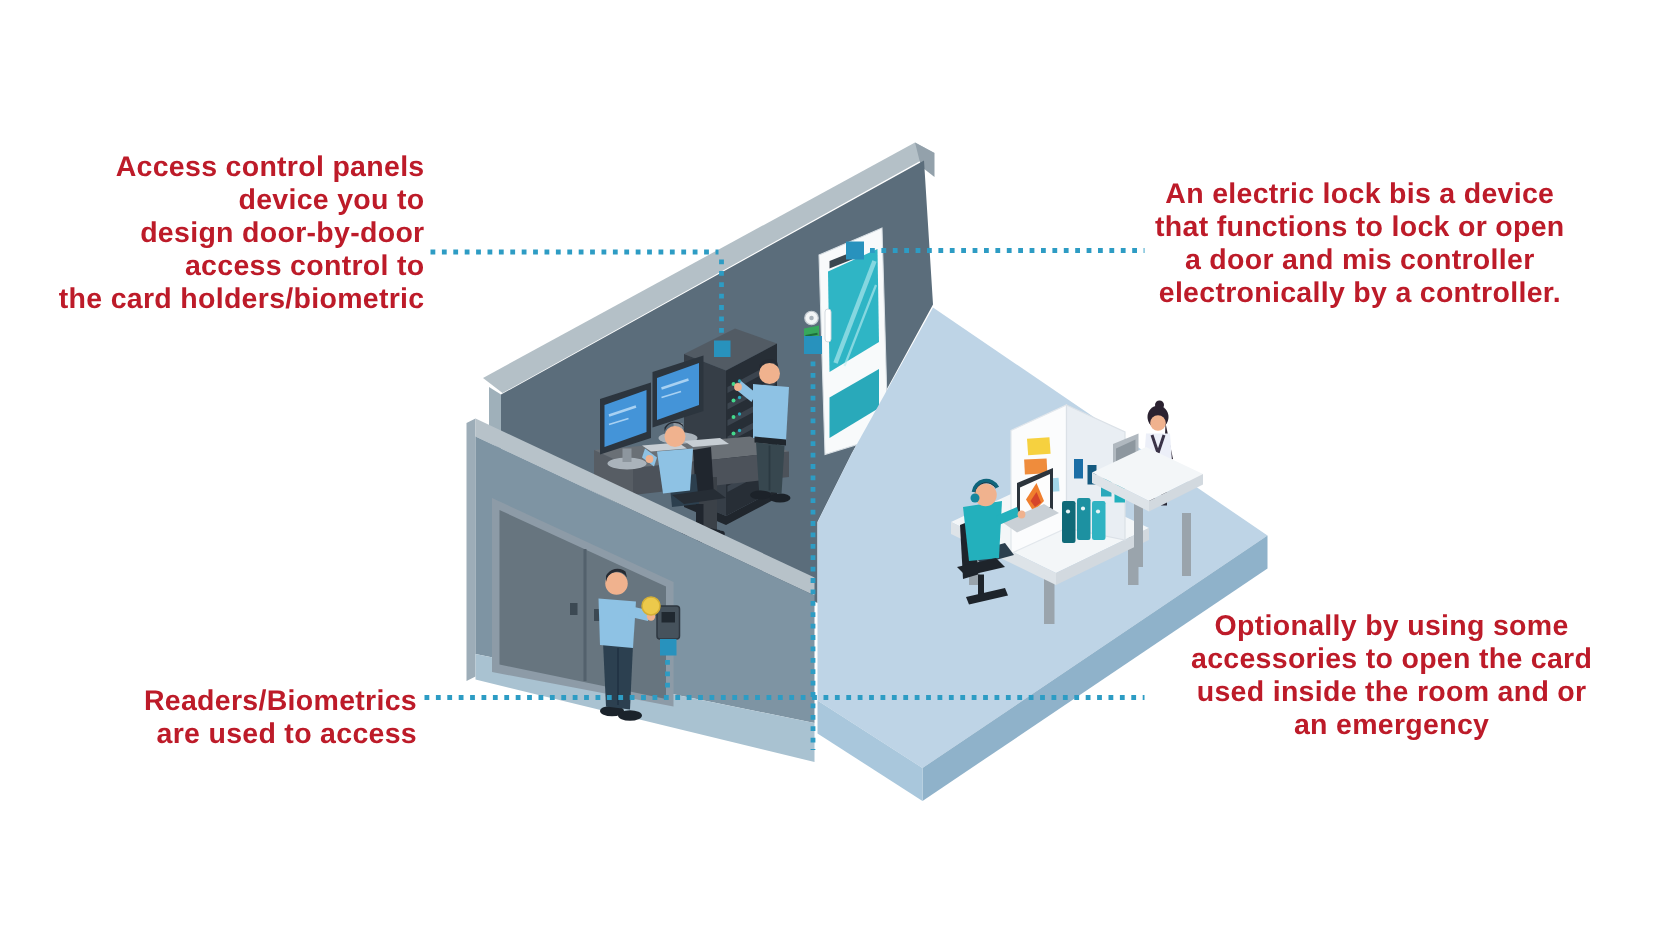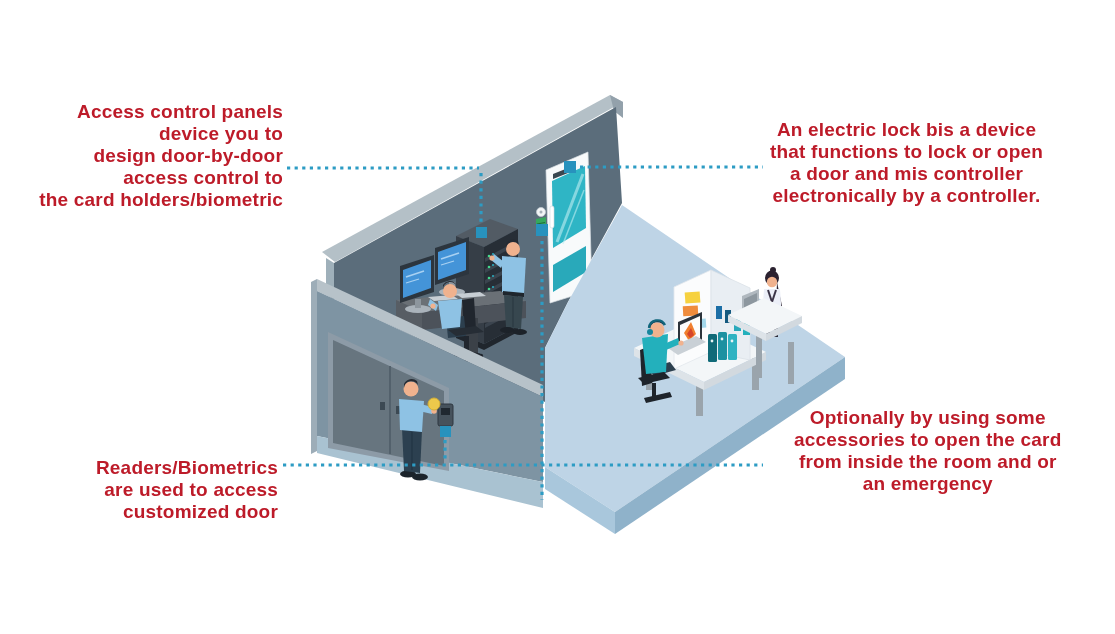--- a/index.html
+++ b/index.html
@@ -280,23 +280,22 @@
   <div class="ann left" style="left:770px; top:119px;">
     <div>An electric lock bis a device</div>
     <div>that functions to lock or open</div>
     <div>a door and mis controller</div>
     <div>electronically by a controller.</div>
   </div>
 
   <div class="ann right" style="right:837px; top:429px;margin-top:28px;">
     <div>Readers/Biometrics</div>
     <div>are used to access</div>
-    <div>customized door</div>
   </div>
 
   <div class="ann left" style="left:794px; top:407px;">
     <div>Optionally by using some</div>
     <div>accessories to open the card</div>
-    <div>from inside the room and or</div>
+    <div>used inside the room and or</div>
     <div>an emergency</div>
   </div>
 
 </div>
 
 </body></html>

